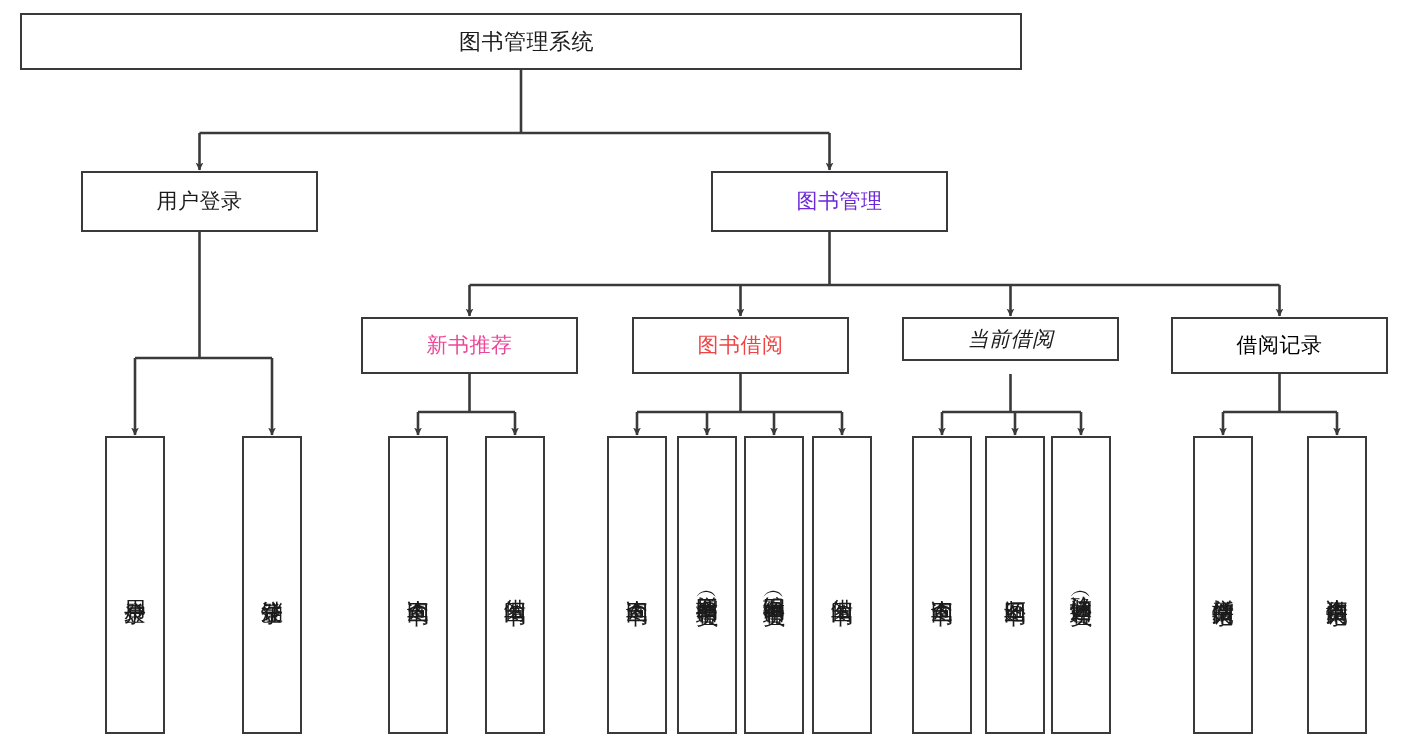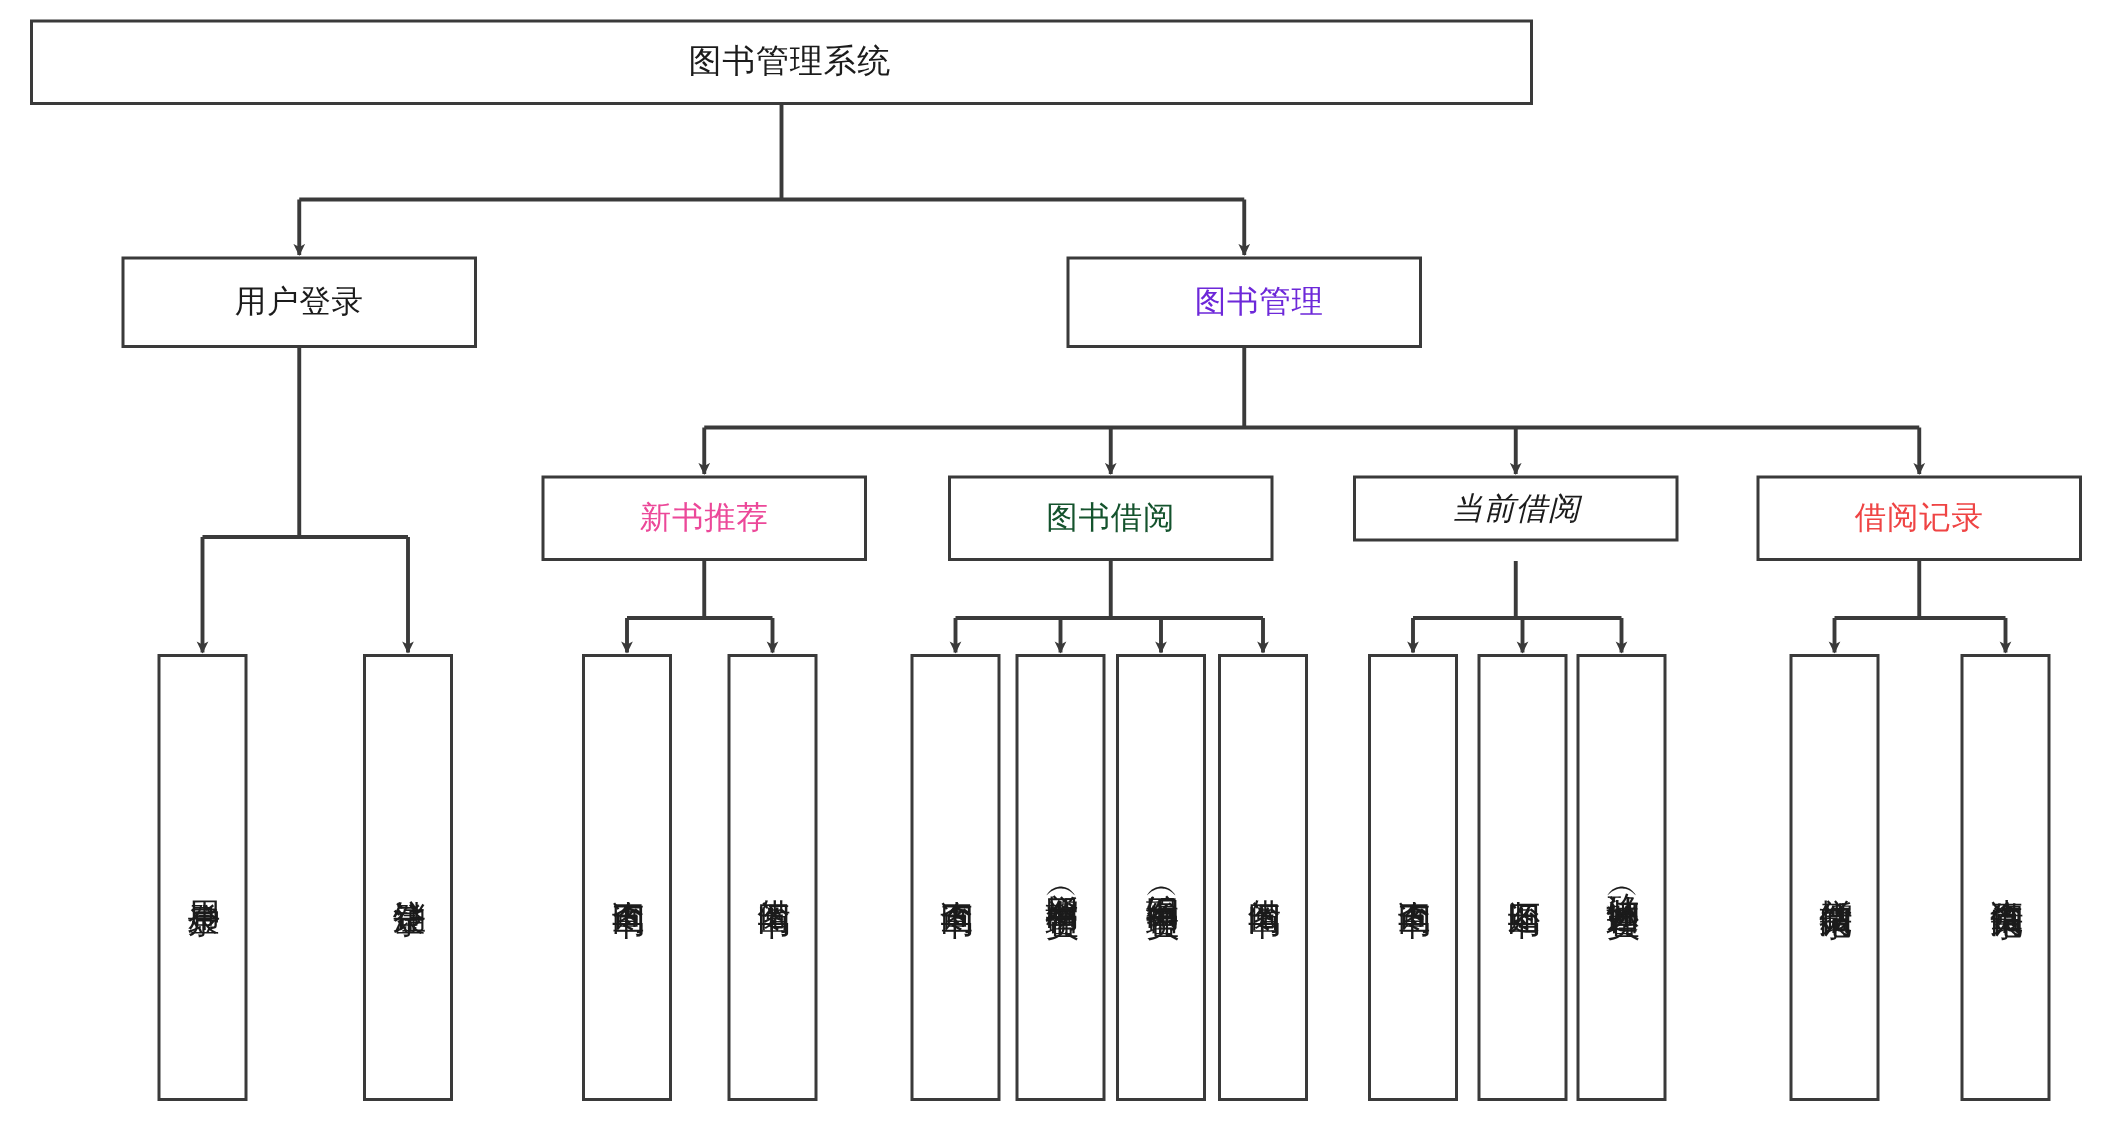--- a/index.html
+++ b/index.html
@@ -113,27 +113,27 @@
       <div class="node" style="left: 81px; top: 171px; width: 237px; height: 61px; border-color: rgb(58, 58, 58); background: rgb(255, 255, 255);">
         <span class="node-label" style="color: rgb(27, 27, 27);">用户登录</span>
       </div>
       <div class="node" style="left: 711px; top: 171px; width: 237px; height: 61px; border-color: rgb(58, 58, 58); background: rgb(255, 255, 255);">
         <span class="node-label" style="color: #6d28d9; margin-left: 20px;">图书管理</span>
       </div>
       <div class="node" style="left: 361px; top: 317px; width: 217px; height: 57px; border-color: rgb(58, 58, 58); background: rgb(255, 255, 255);">
         <span class="node-label" style="color: #ec4899;">新书推荐</span>
       </div>
       <div class="node" style="left: 632px; top: 317px; width: 217px; height: 57px; border-color: rgb(58, 58, 58); background: rgb(255, 255, 255);">
-        <span class="node-label" style="color: #14532d;">图书借阅</span>
+        <span class="node-label" style="color: #ef4444;">图书借阅</span>
       </div>
       <div class="node" style="left: 902px; top: 317px; width: 217px; height: 44px; border-color: rgb(58, 58, 58); background: rgb(255, 255, 255); font-style: italic;">
         <span class="node-label" style="color: rgb(27, 27, 27);">当前借阅</span>
       </div>
       <div class="node" style="left: 1171px; top: 317px; width: 217px; height: 57px; border-color: rgb(58, 58, 58); background: rgb(255, 255, 255);">
-        <span class="node-label" style="color: #ef4444;">借阅记录</span>
+        <span class="node-label" style="color: #000000;">借阅记录</span>
       </div>
       <div class="node vertical" style="left: 105px; top: 436px; width: 60px; height: 298px; border-color: rgb(58, 58, 58); background: rgb(255, 255, 255);">
         <span class="node-label" style="color: rgb(27, 27, 27);">用户登录</span>
       </div>
       <div class="node vertical" style="left: 242px; top: 436px; width: 60px; height: 298px; border-color: rgb(58, 58, 58); background: rgb(255, 255, 255);">
         <span class="node-label" style="color: rgb(27, 27, 27);">注销登录</span>
       </div>
       <div class="node vertical" style="left: 388px; top: 436px; width: 60px; height: 298px; border-color: rgb(58, 58, 58); background: rgb(255, 255, 255);">
         <span class="node-label" style="color: rgb(27, 27, 27);">查询图书</span>
       </div>

